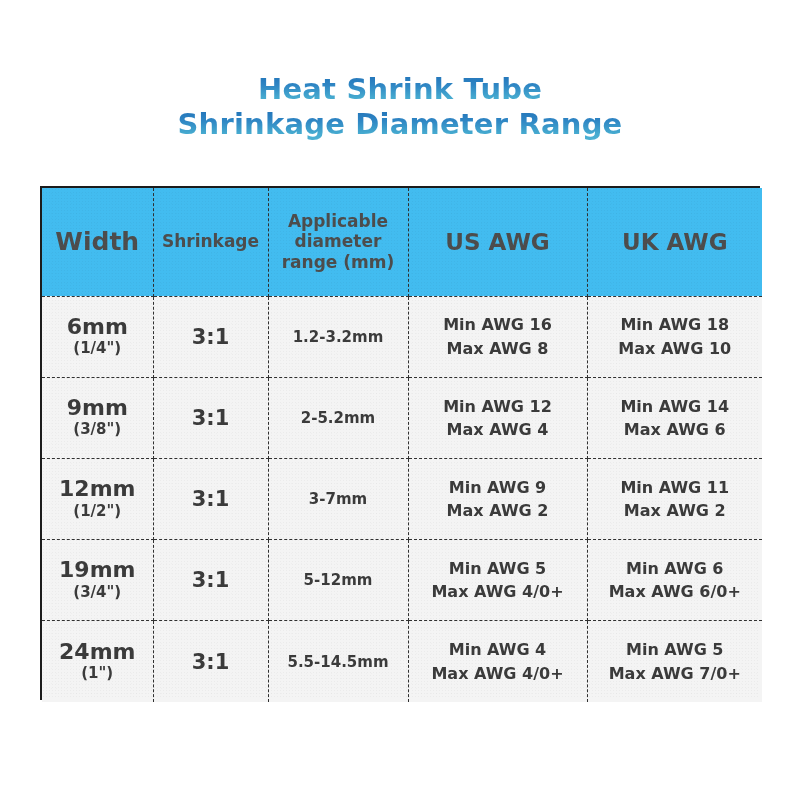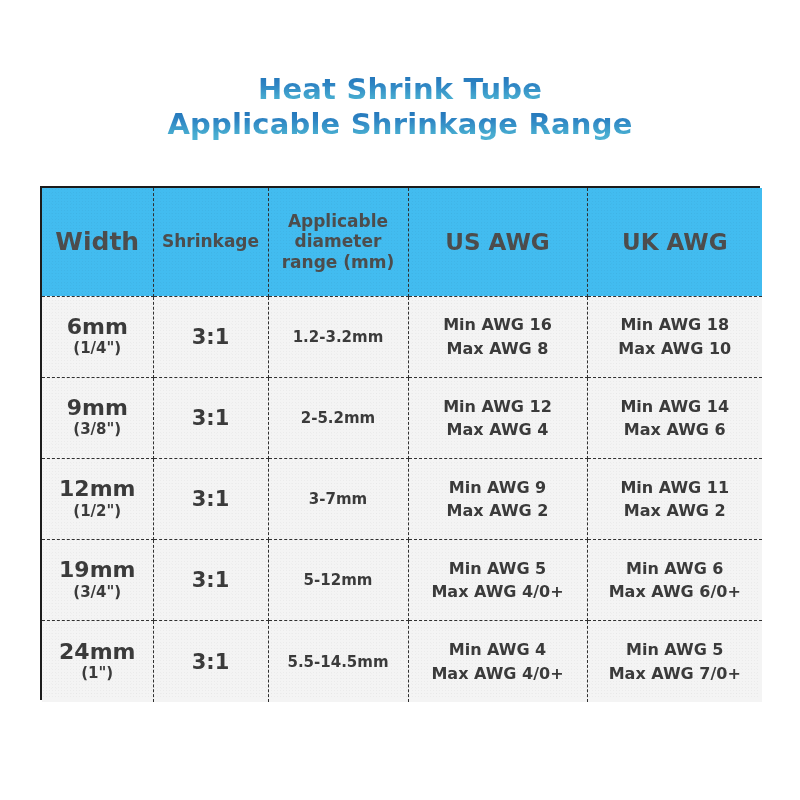--- a/index.html
+++ b/index.html
@@ -126,21 +126,21 @@
   td.cell-awg    { font-size: 16px; line-height: 1.45; }
   .awg-line { display: block; }
 </style>
 </head>
 <body>
 
 <div class="page">
 
   <div class="title-block">
     <span class="title-line">Heat Shrink Tube</span>
-    <span class="title-line">Applicable Shrinkage Range</span>
+    <span class="title-line">Shrinkage Diameter Range</span>
   </div>
 
   <div class="table-wrap">
     <table class="spec">
       <colgroup>
         <col class="c-width">
           <col class="c-shrink">
           <col class="c-range">
           <col class="c-us">
           <col class="c-uk">

